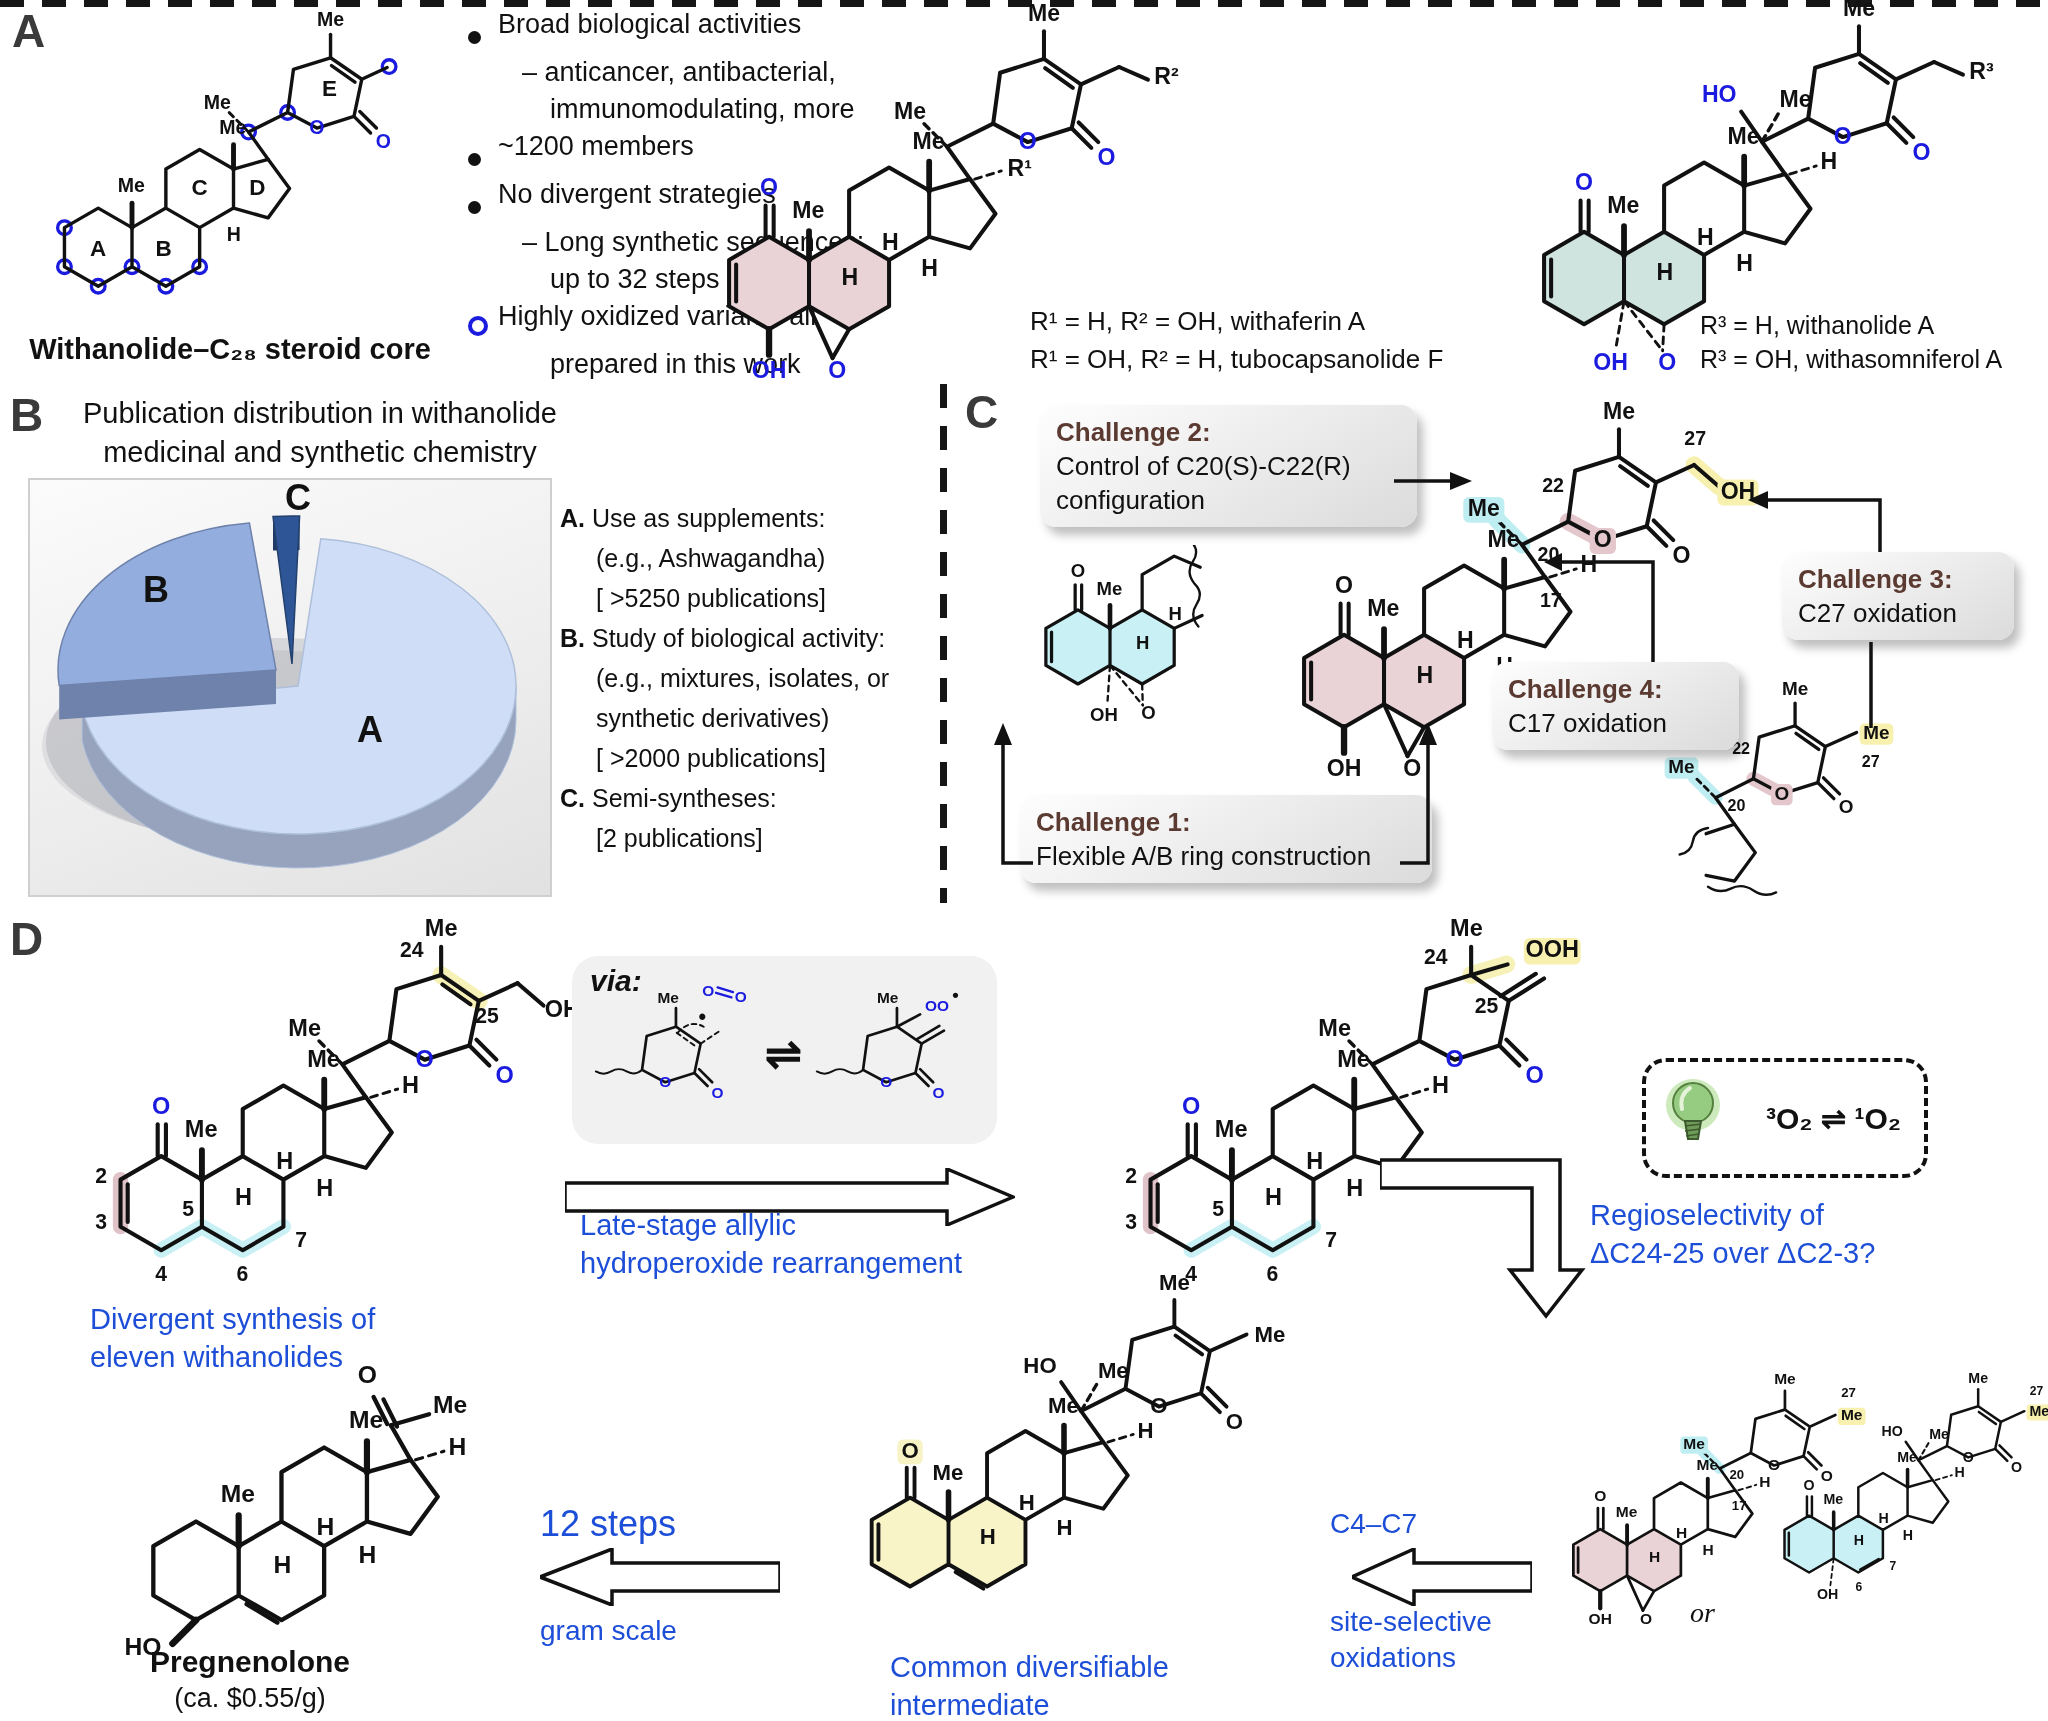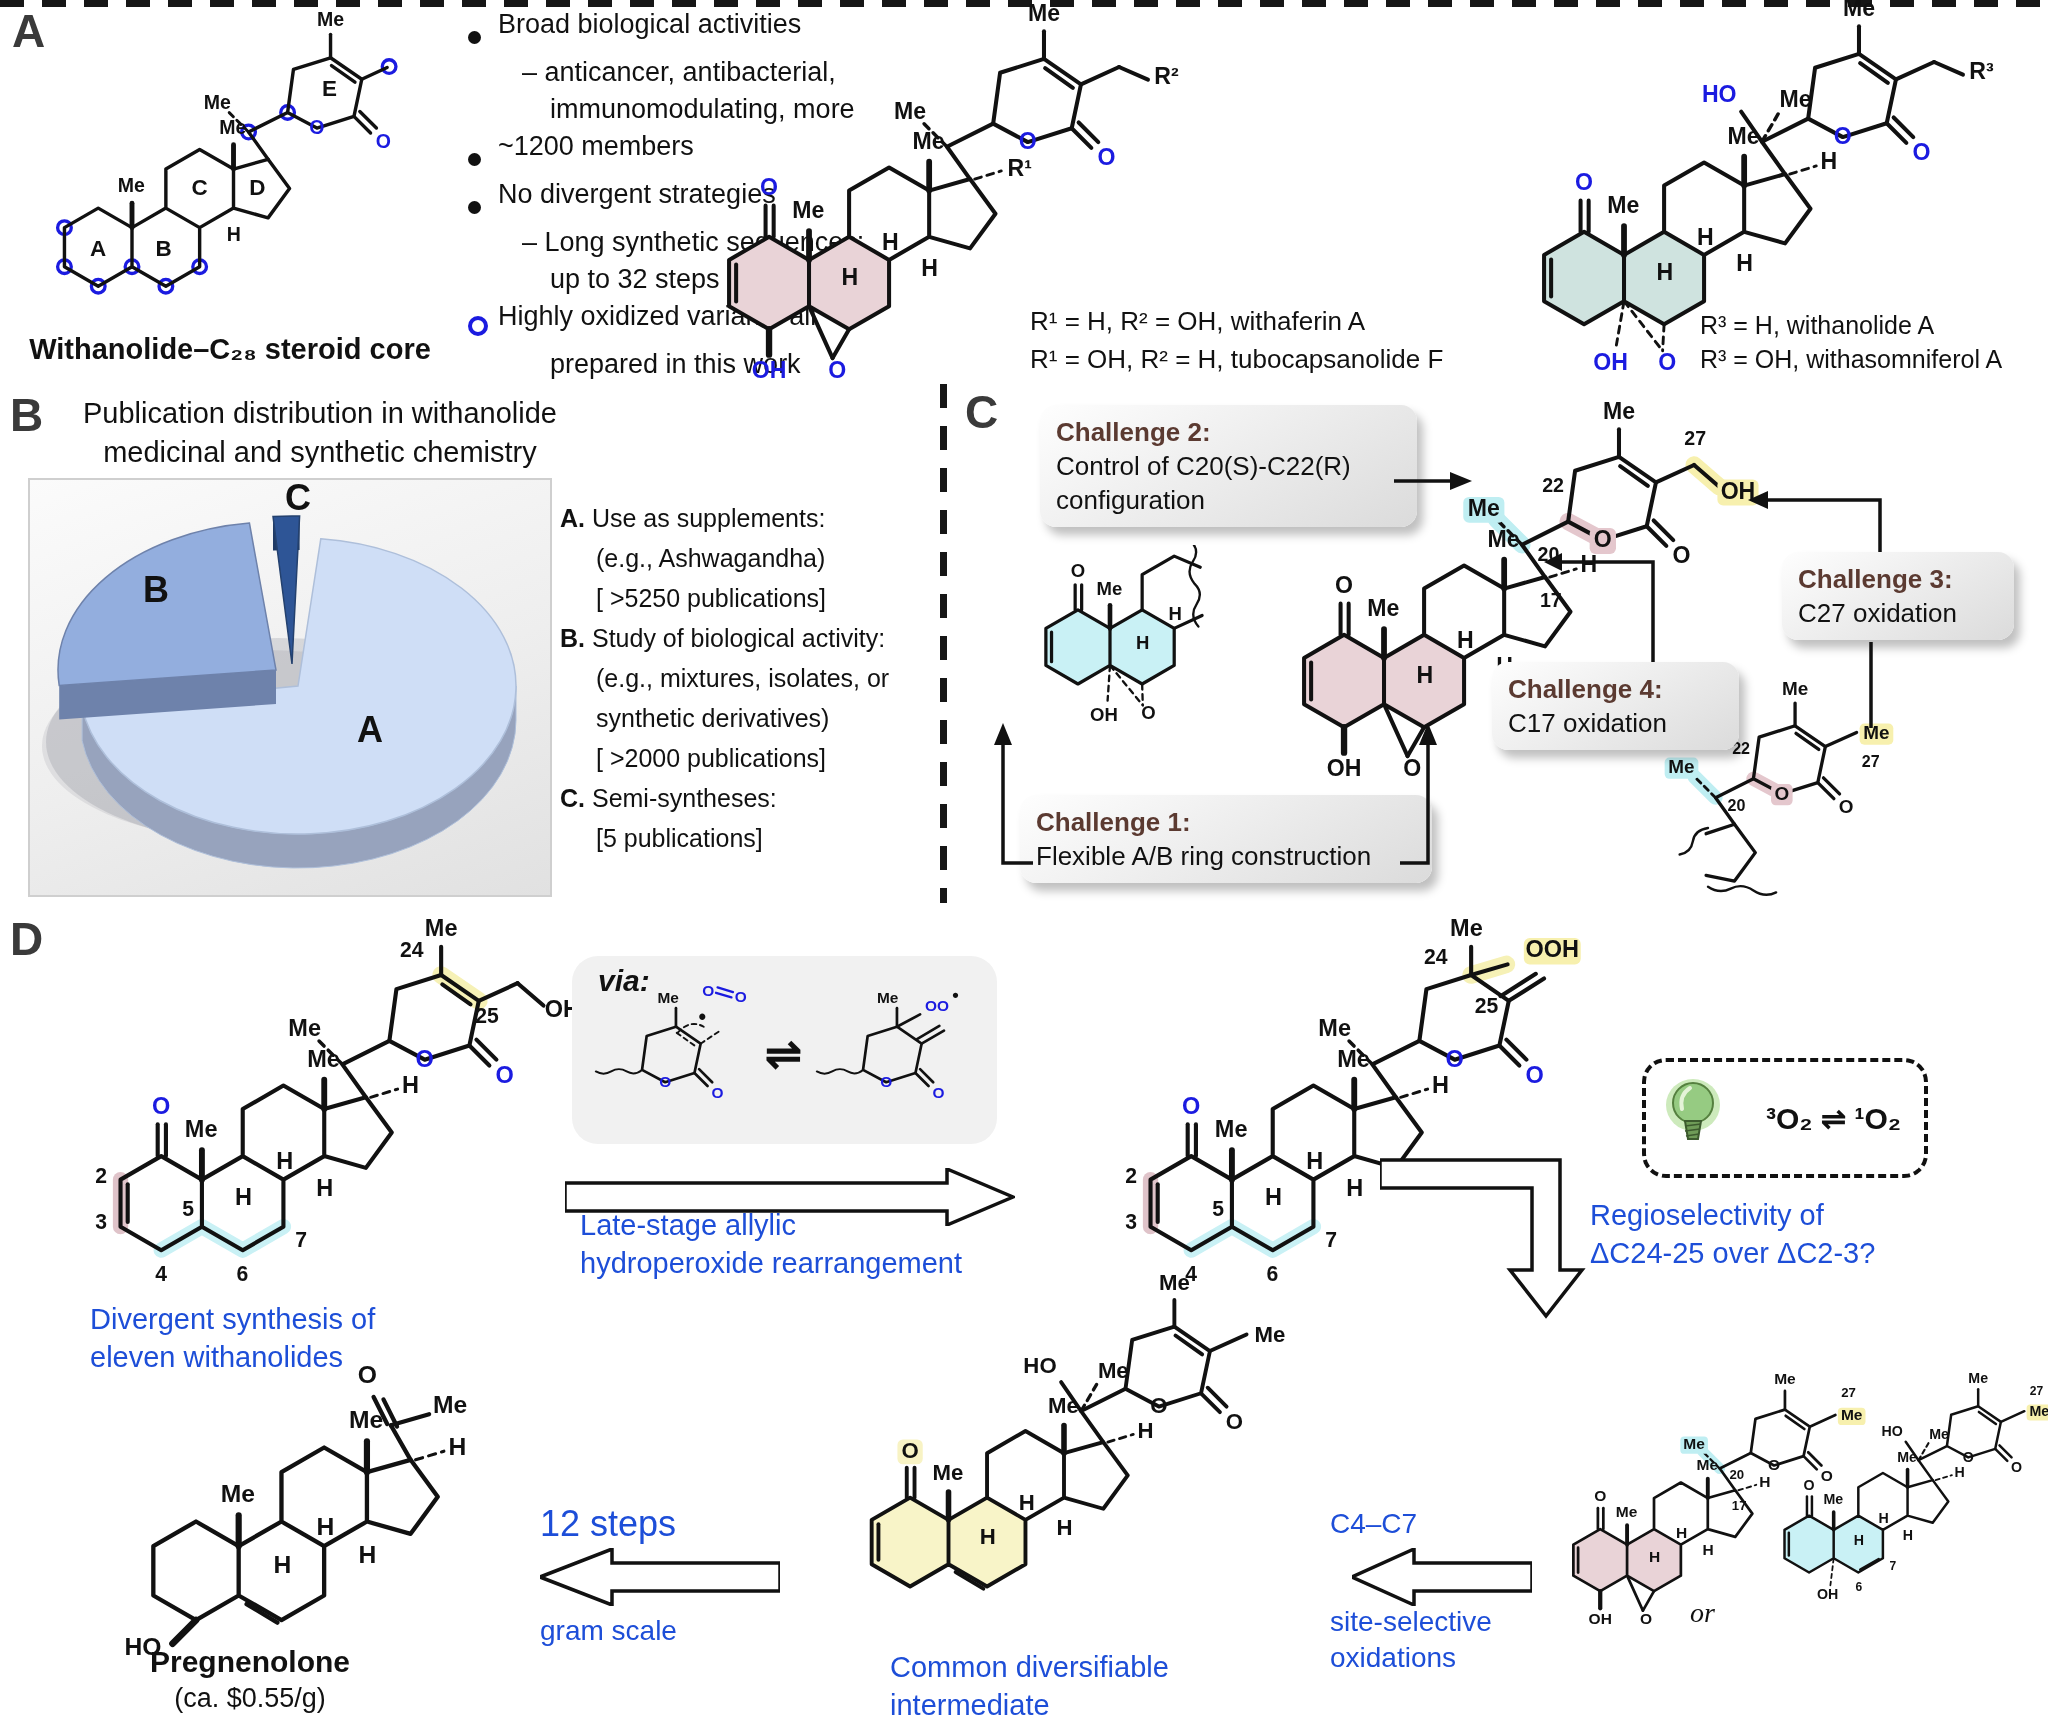--- a/index.html
+++ b/index.html
@@ -242,21 +242,21 @@
   </div>
   <div class="abs legend" style="left:560px;top:498px;">
     <div><span class="lp">A.</span> <span>Use as supplements:</span></div>
     <div class="ind"><span>(e.g., Ashwagandha)</span></div>
     <div class="ind"><span>[ &gt;5250 publications]</span></div>
     <div><span class="lp">B.</span> <span>Study of biological activity:</span></div>
     <div class="ind"><span>(e.g., mixtures, isolates, or</span></div>
     <div class="ind"><span>synthetic derivatives)</span></div>
     <div class="ind"><span>[ &gt;2000 publications]</span></div>
     <div><span class="lp">C.</span> <span>Semi-syntheses:</span></div>
-    <div class="ind"><span>[5 publications]</span></div>
+    <div class="ind"><span>[2 publications]</span></div>
   </div>
 
   <div class="abs plabel" style="left:965px;top:385px;">C</div>
 
   <div class="chbox" style="left:1040px;top:405px;width:345px;">
     <div class="chhead">Challenge 2:</div>
     <div>Control of C20(S)-C22(R)</div>
     <div>configuration</div>
   </div>
   <svg class="abs conn" style="left:1392px;top:468px;" width="85" height="26">
@@ -441,21 +441,21 @@
         <text x="149" y="196" text-anchor="middle" font-size="18" font-weight="700" fill="#111">6</text>
         <text x="199" y="167" text-anchor="middle" font-size="18" font-weight="700" fill="#111">7</text>
       </svg>
     </div>
   <div class="bluecap" style="left:90px;top:1300px;width:380px;">
     <div>Divergent synthesis of</div>
     <div>eleven withanolides</div>
   </div>
 
   <div class="abs viabox" style="left:572px;top:956px;width:425px;height:188px;">
-    <div class="abs vialbl" style="left:18px;top:8px;margin-left:8px;">via:</div>
+    <div class="abs vialbl" style="left:18px;top:8px;">via:</div>
   </div>
   <div class="abs struct" style="left:585px;top:968px;width:185px;height:166px;">
       <svg viewBox="200 -140 240 215" preserveAspectRatio="xMidYMid meet">
         <path d="M274,-8L280,-52L318,-64L350,-42L342,-4L304,8Z" fill="none" stroke="#111" stroke-width="3.5" stroke-linejoin="round" stroke-linecap="round" stroke-dasharray="none"></path>
         <path d="M274,-8q-10,8-20,2q-10,-6-20,0q-10,6-20,0" fill="none" stroke="#111" stroke-width="2.5" stroke-linejoin="round" stroke-linecap="round" stroke-dasharray="none"></path>
         <path d="M320,-56q16,-18,34,-8" fill="none" stroke="#111" stroke-width="2.5" stroke-linejoin="round" stroke-linecap="round" stroke-dasharray="6 5"></path>
         <line x1="318" y1="-64" x2="318" y2="-88" stroke="#111" stroke-width="3.5" stroke-linecap="round" stroke-dasharray="none"></line>
         <line x1="319" y1="-56" x2="343" y2="-39" stroke="#111" stroke-width="2.5" stroke-linecap="round" stroke-dasharray="6 5"></line>
         <line x1="350" y1="-42" x2="374" y2="-58" stroke="#111" stroke-width="2.5" stroke-linecap="round" stroke-dasharray="6 5"></line>
         <line x1="370" y1="-108" x2="390" y2="-102" stroke="#1b1be0" stroke-width="3" stroke-linecap="round" stroke-dasharray="none"></line>

